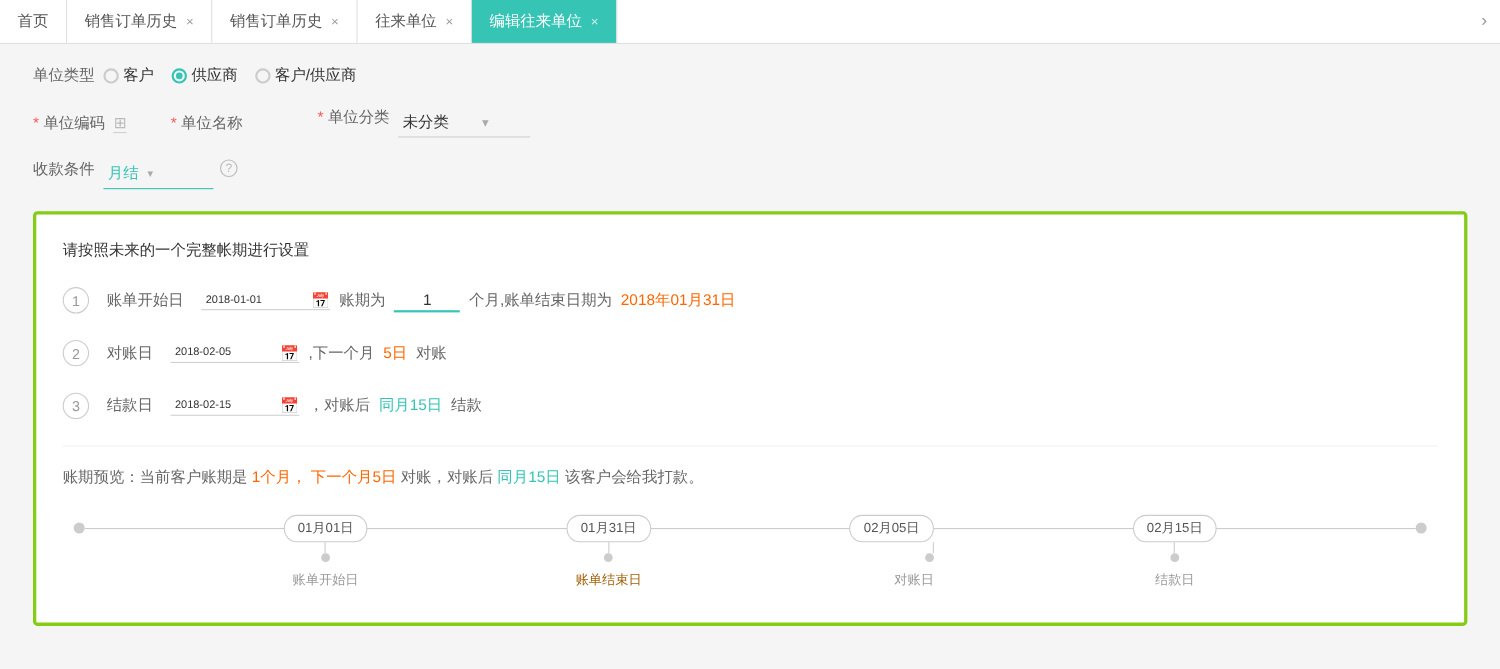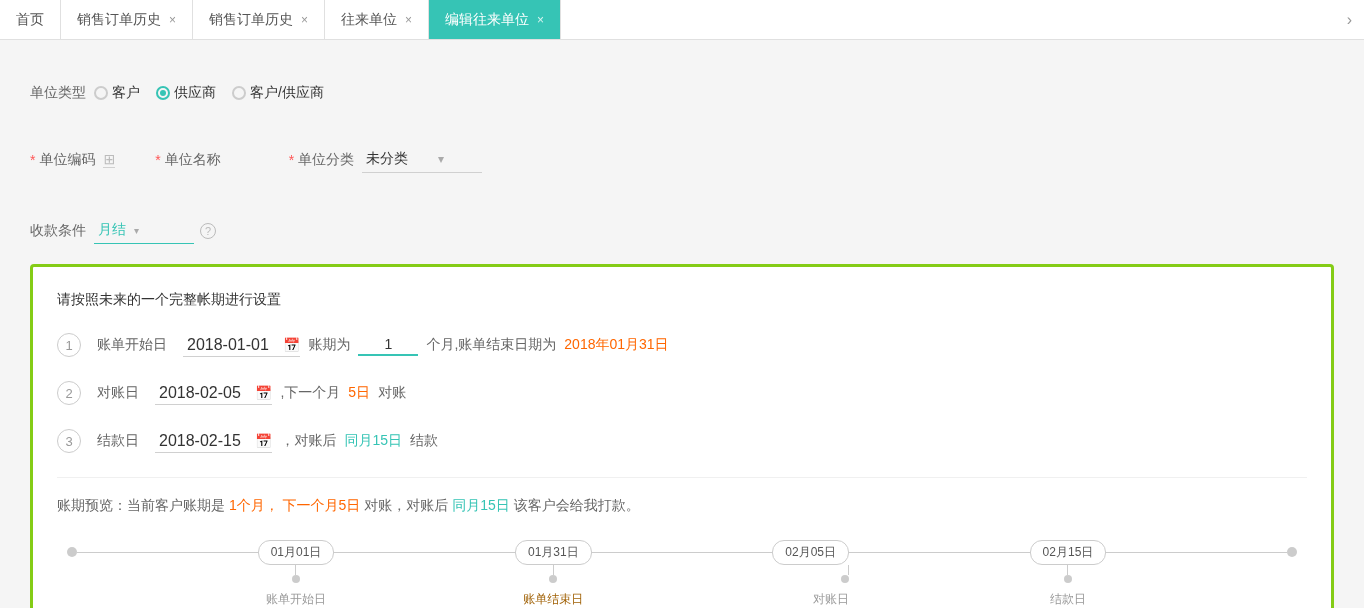--- a/index.html
+++ b/index.html
@@ -56,23 +56,21 @@
 
     
     .form-row {
       display: flex;
       align-items: center;
       margin-bottom: 20px;
       gap: 0;
     }
     .field-group {
       display: flex;
-      align-items: center;
       margin-right: 40px;
-      margin-top: 24px;
     }
     .field-label {
       color: #666;
       margin-right: 8px;
       white-space: nowrap;
     }
     .required-star {
       color: #f55;
       margin-right: 4px;
     }
@@ -237,21 +235,21 @@
       margin-right: 8px;
     }
     .date-input-group {
       display: flex;
       align-items: center;
       border-bottom: 1px solid #d0d0d0;
     }
     .date-input-group input {
       border: none;
       outline: none;
-      font-size: 16px;
+      font-size: 10px;
       width: 100px;
       color: #333;
       background: transparent;
       padding: 2px 4px;
     }
     .cal-icon {
       color: #36c4b5;
       font-size: 14px;
       cursor: pointer;
     }

